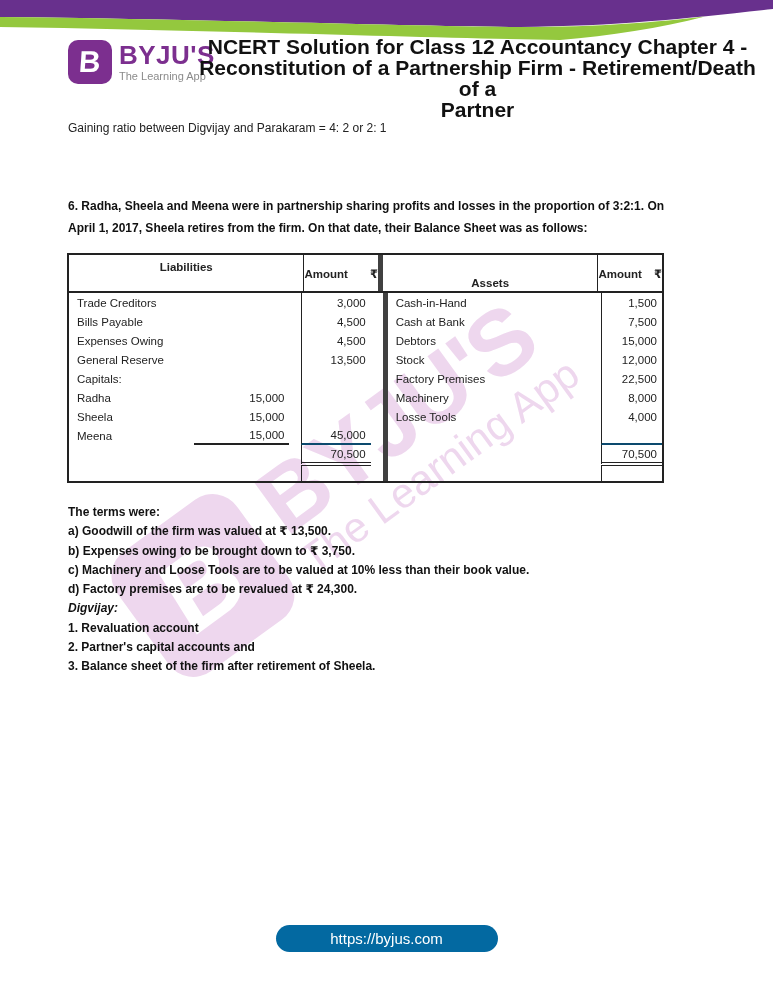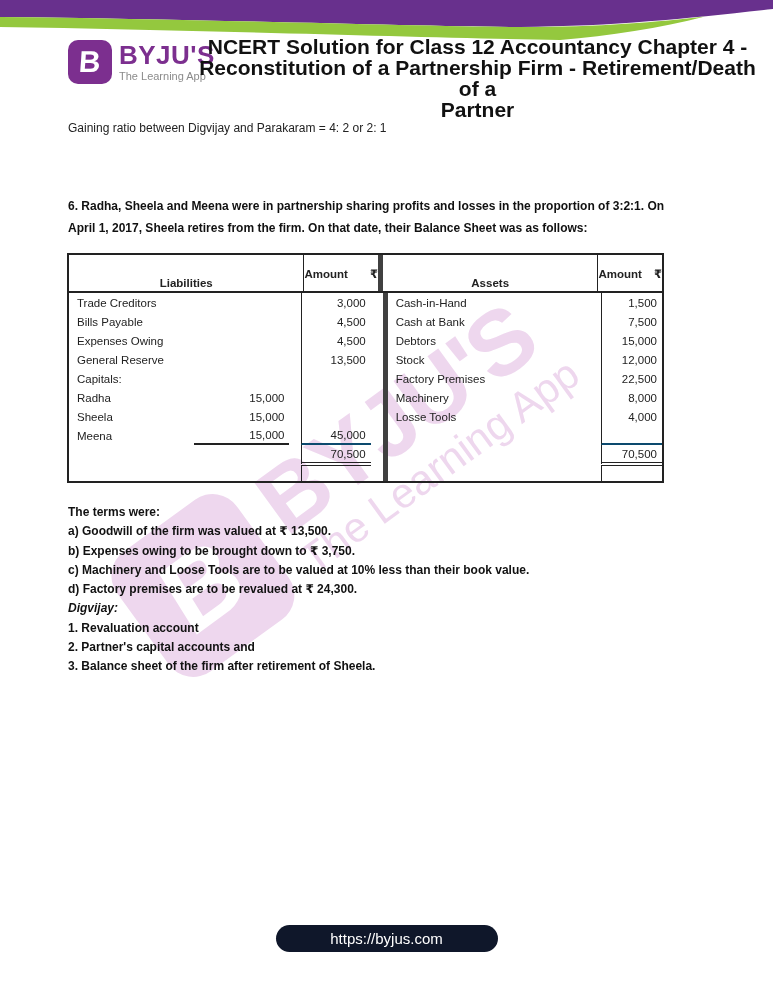--- a/index.html
+++ b/index.html
@@ -52,37 +52,37 @@
   .c-lamt  { width:75px;  border-left:1px solid #222; display:flex; align-items:center;
              justify-content:flex-end; padding-right:5px; }
   .c-asset { width:221px; border-left:5px solid #404040; display:flex; align-items:center;
              padding-left:8px; }
   .c-aamt  { width:65px;  border-left:1px solid #222; display:flex; align-items:center;
              justify-content:flex-end; padding-right:5px; }
   .lname { flex:1; padding-left:8px; }
   .lsub  { width:95px; text-align:right; padding-right:4px; align-self:stretch;
            display:flex; align-items:center; justify-content:flex-end; }
   
-  .bs-head .c-liab { justify-content:center; align-items:flex-end; padding-bottom:2px; }
+  .bs-head .c-liab { justify-content:center; align-items:flex-end; padding-bottom:18px; }
   .bs-head .c-asset { justify-content:center; align-items:flex-end; padding-left:0; padding-bottom:2px; }
   .hd-amt { flex-direction:row; justify-content:space-between; align-items:center;
             padding:3px 0 2px 0; }
   
   .row-meena .lsub { border-bottom:2px solid #222; }
   .row-meena .c-lamt, .row-meena .c-aamt { border-bottom:2px solid #0c4a6e; }
   .row-total .c-lamt, .row-total .c-aamt { border-bottom:4px double #222; }
 
   
   .terms { position:absolute; top:503px; left:68px; font-size:12px; font-weight:bold; color:#111;
            line-height:19.3px; }
   .terms .it { font-style:italic; }
 
   
   .footer-pill { position:absolute; top:925px; left:50%; transform:translateX(-50%);
-                 width:222px; height:27px; background:#0f172a; border-radius:14px;
+                 width:222px; height:27px; background:#0369a1; border-radius:14px;
                  display:flex; align-items:center; justify-content:center;
                  color:#ffffff; font-size:15px; cursor:pointer; z-index:2; }
 </style>
 </head>
 <body>
 
 <div class="page">
 
   <svg class="banner" viewBox="0 0 773 46" xmlns="http://www.w3.org/2000/svg">
     <path d="M0,0 H773 V9 C690,18 620,26 520,27 C420,26.5 200,19 0,17 Z" fill="#68308d"></path>

